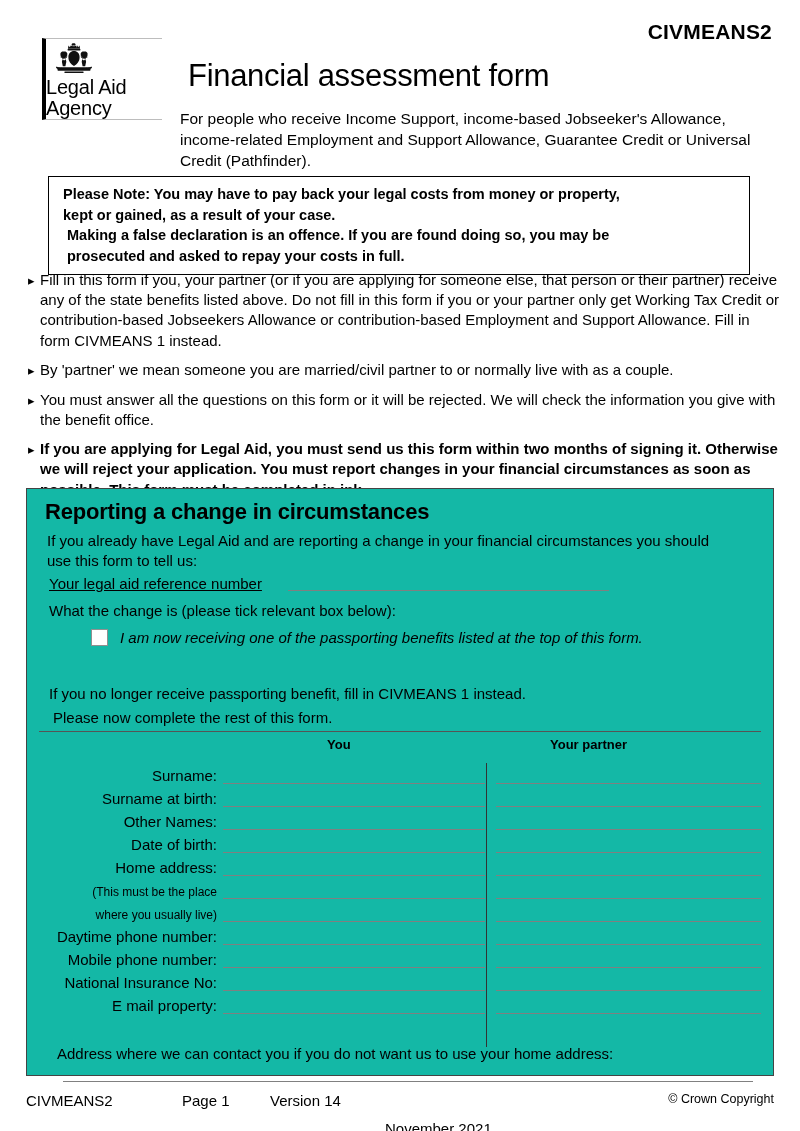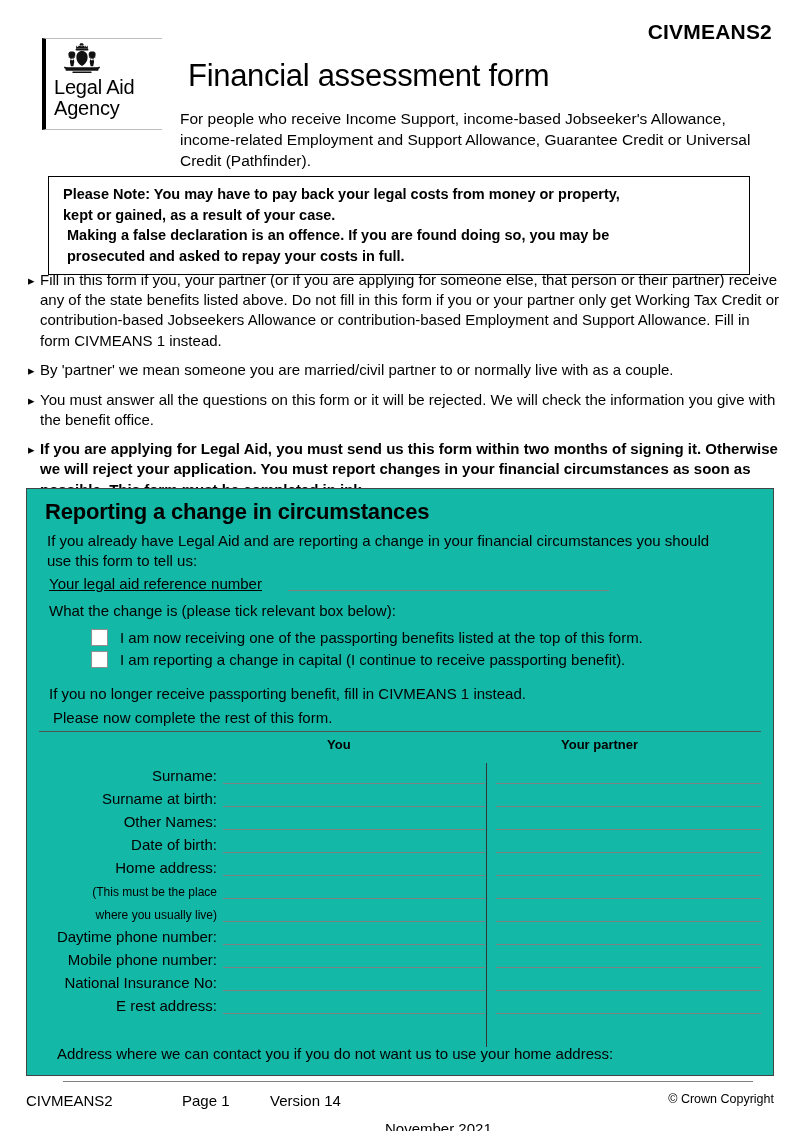--- a/index.html
+++ b/index.html
@@ -27,26 +27,26 @@
     font-size: 21px;
     font-weight: bold;
     letter-spacing: 0.2px;
   }
 
   .logo-block {
     position: absolute;
     left: 42px;
     top: 38px;
     width: 120px;
-    height: 92px;
+    height: 82px;
     border-left: 4px solid #000;
     border-top: 1px solid #bdbdbd;
     border-bottom: 1px solid #bdbdbd;
     box-sizing: border-box;
-    padding-left: 8px;
+    padding-left: 0;
   }
   .crest {
     width: 44px;
     height: 34px;
     margin: 3px 0 1px 6px;
     display: block;
   }
   .logo-text {
     font-size: 20px;
     line-height: 21px;
@@ -167,20 +167,21 @@
   .check-list {
     position: absolute;
     left: 64px;
     top: 140px;
     width: 650px;
   }
   .check-row {
     display: flex;
     align-items: center;
     margin-bottom: 5px;
+    font-style: italic;
   }
   .checkbox {
     width: 17px;
     height: 17px;
     box-sizing: border-box;
     border: 1.5px solid #909090;
     background: #fff;
     flex: 0 0 auto;
   }
   .check-label {
@@ -208,21 +209,21 @@
   }
 
   
   .col-head {
     position: absolute;
     top: 248px;
     font-size: 13px;
     font-weight: bold;
   }
   .col-head.you { left: 300px; }
-  .col-head.partner { left: 534px; }
+  .col-head.partner { left: 523px; }
 
   .v-divider {
     position: absolute;
     left: 459px;
     top: 274px;
     width: 0;
     height: 284px;
     border-left: 1px solid #333;
   }
 
@@ -360,24 +361,20 @@
       <span class="ref-rule"></span>
     </div>
 
     <div class="change-q">What the change is (please tick relevant box below):</div>
 
     <div class="check-list">
       <div class="check-row">
         <span class="checkbox"></span>
         <span class="check-label">I am now receiving one of the passporting benefits listed at the top of this form.</span>
       </div>
-      <div class="check-row">
-        <span class="checkbox"></span>
-        <span class="check-label">I am reporting a change in capital (I continue to receive passporting benefit).</span>
-      </div>
     </div>
 
     <div class="note-a">If you no longer receive passporting benefit, fill in CIVMEANS 1 instead.</div>
     <div class="note-b">Please now complete the rest of this form.</div>
 
     <div class="hr-divider"></div>
 
     <div class="col-head you">You</div>
     <div class="col-head partner">Your partner</div>
     <div class="v-divider"></div>
@@ -449,21 +446,21 @@
       </div>
 
       <div class="f-row">
         <span class="f-label">National Insurance No:</span>
         <span class="f-you"></span>
         <span class="f-gap"></span>
         <span class="f-partner"></span>
       </div>
 
       <div class="f-row">
-        <span class="f-label">E rest address:</span>
+        <span class="f-label">E mail property:</span>
         <span class="f-you"></span>
         <span class="f-gap"></span>
         <span class="f-partner"></span>
       </div>
 
     </div>
 
     <div class="contact-note">Address where we can contact you if you do not want us to use your home address:</div>
     <div class="contact-rule"></div>
 

